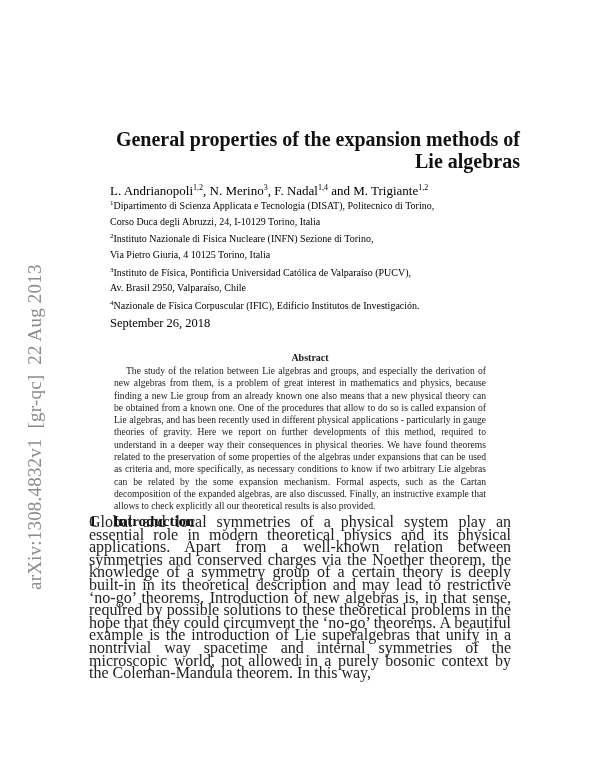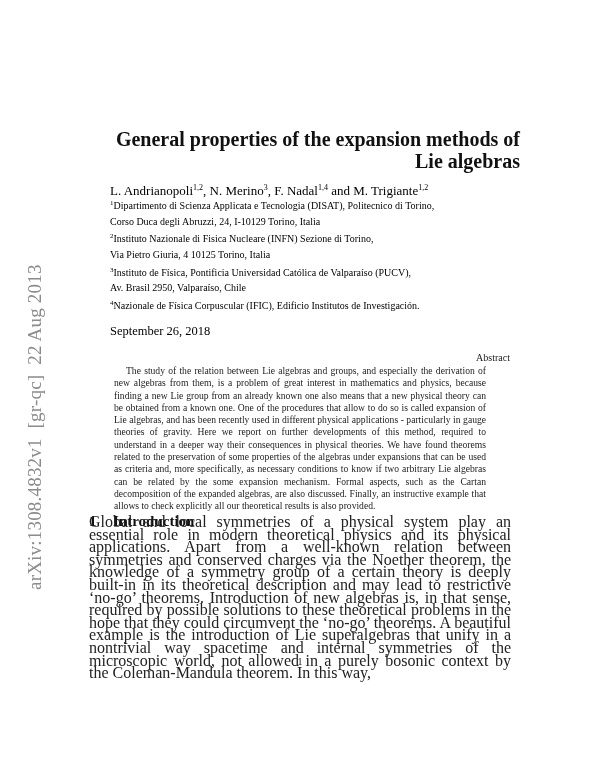--- a/index.html
+++ b/index.html
@@ -18,24 +18,24 @@
   }
   .center-block {
     position: absolute; left: 110px; width: 400px; text-align: left;
     font-family: "Liberation Serif", serif; color: #000000;
   }
   .authors { top: 180px; font-size: 13px; line-height: 16px; }
   .authors sup { font-size: 8px; }
   .affil { font-size: 10px; line-height: 15.5px; }
   .affil sup { font-size: 7px; }
   .affiliations { top: 196px; }
-  .date { top: 316px; font-size: 12.5px; margin-top: 8px; }
+  .date { top: 316px; font-size: 12.5px; }
   .abstract-heading {
     position: absolute; left: 110px; width: 400px; top: 352px;
-    text-align: right; font-family: "Liberation Serif", serif; font-weight: normal; font-size: 10px;
+    text-align: center; font-family: "Liberation Serif", serif; font-weight: bold; font-size: 10px;
   }
   .abstract-body {
     position: absolute; left: 114px; width: 372px; top: 365px;
     font-family: "Liberation Serif", serif; font-size: 9.6px; line-height: 12.3px;
     text-align: justify; text-indent: 12px; color: #222;
   }
   .section-heading {
     position: absolute; left: 89px; top: 513px;
     font-family: "Liberation Serif", serif; font-weight: bold; font-size: 15px; color: #111;
   }

